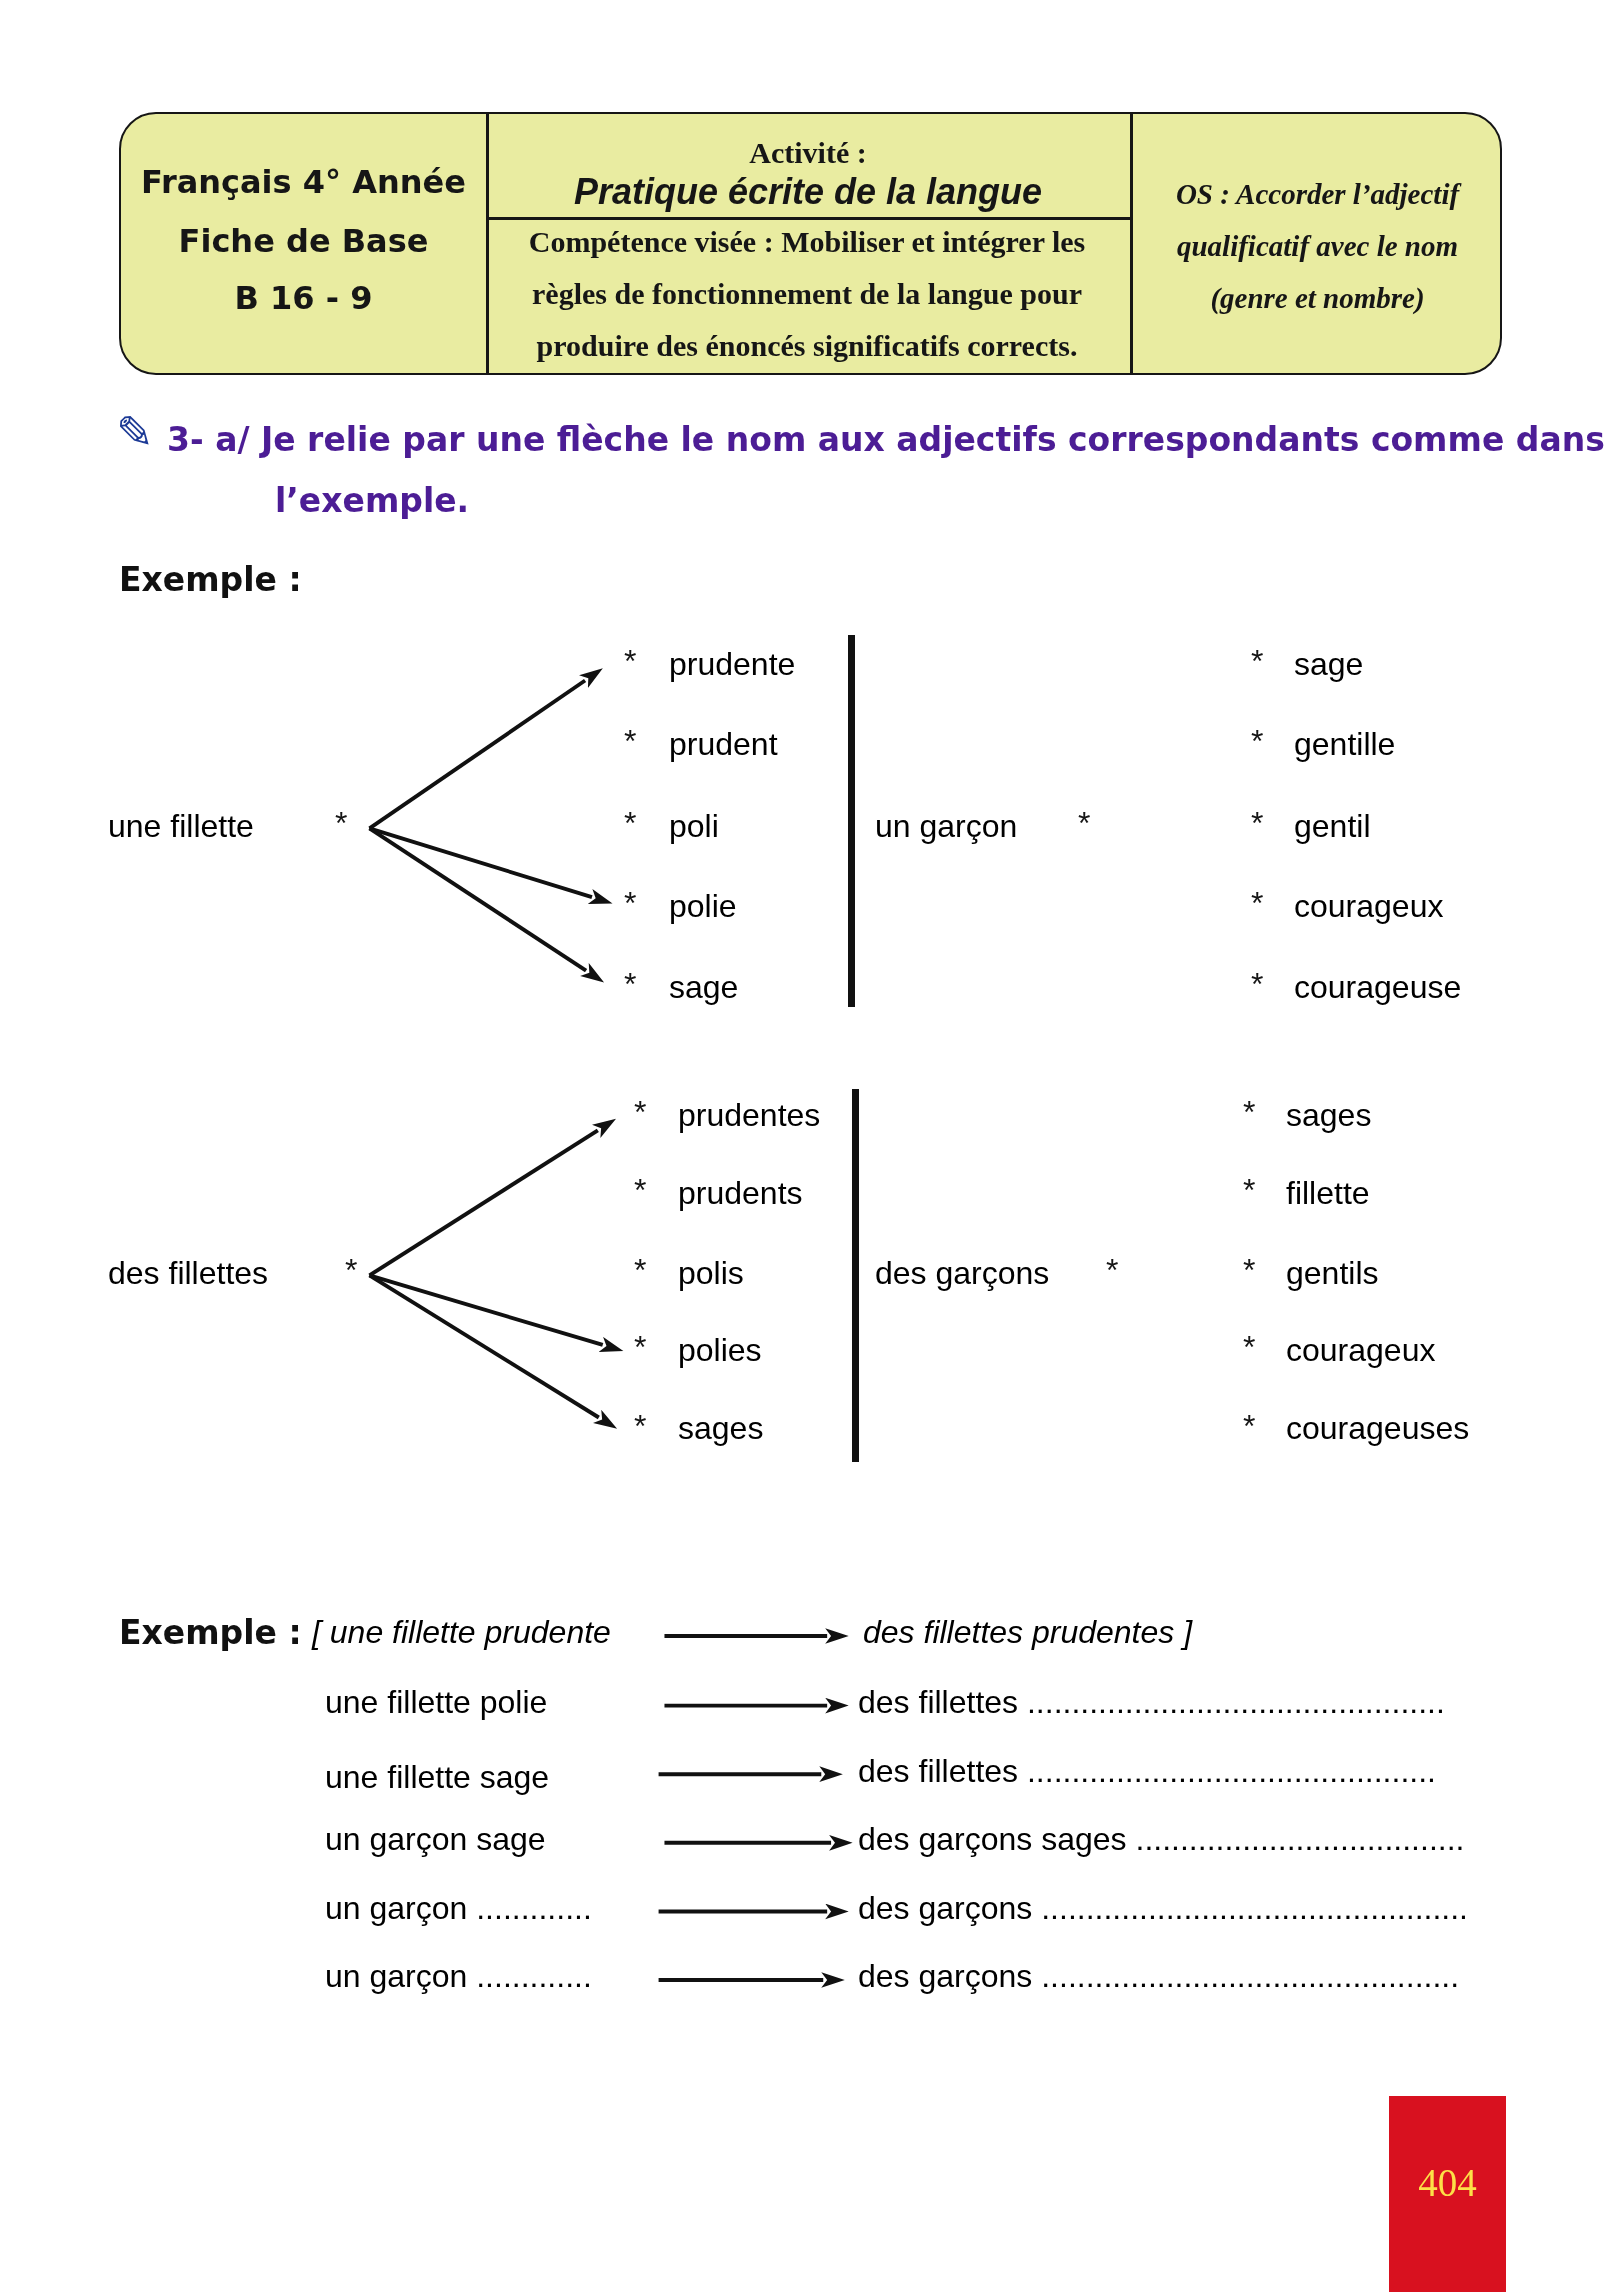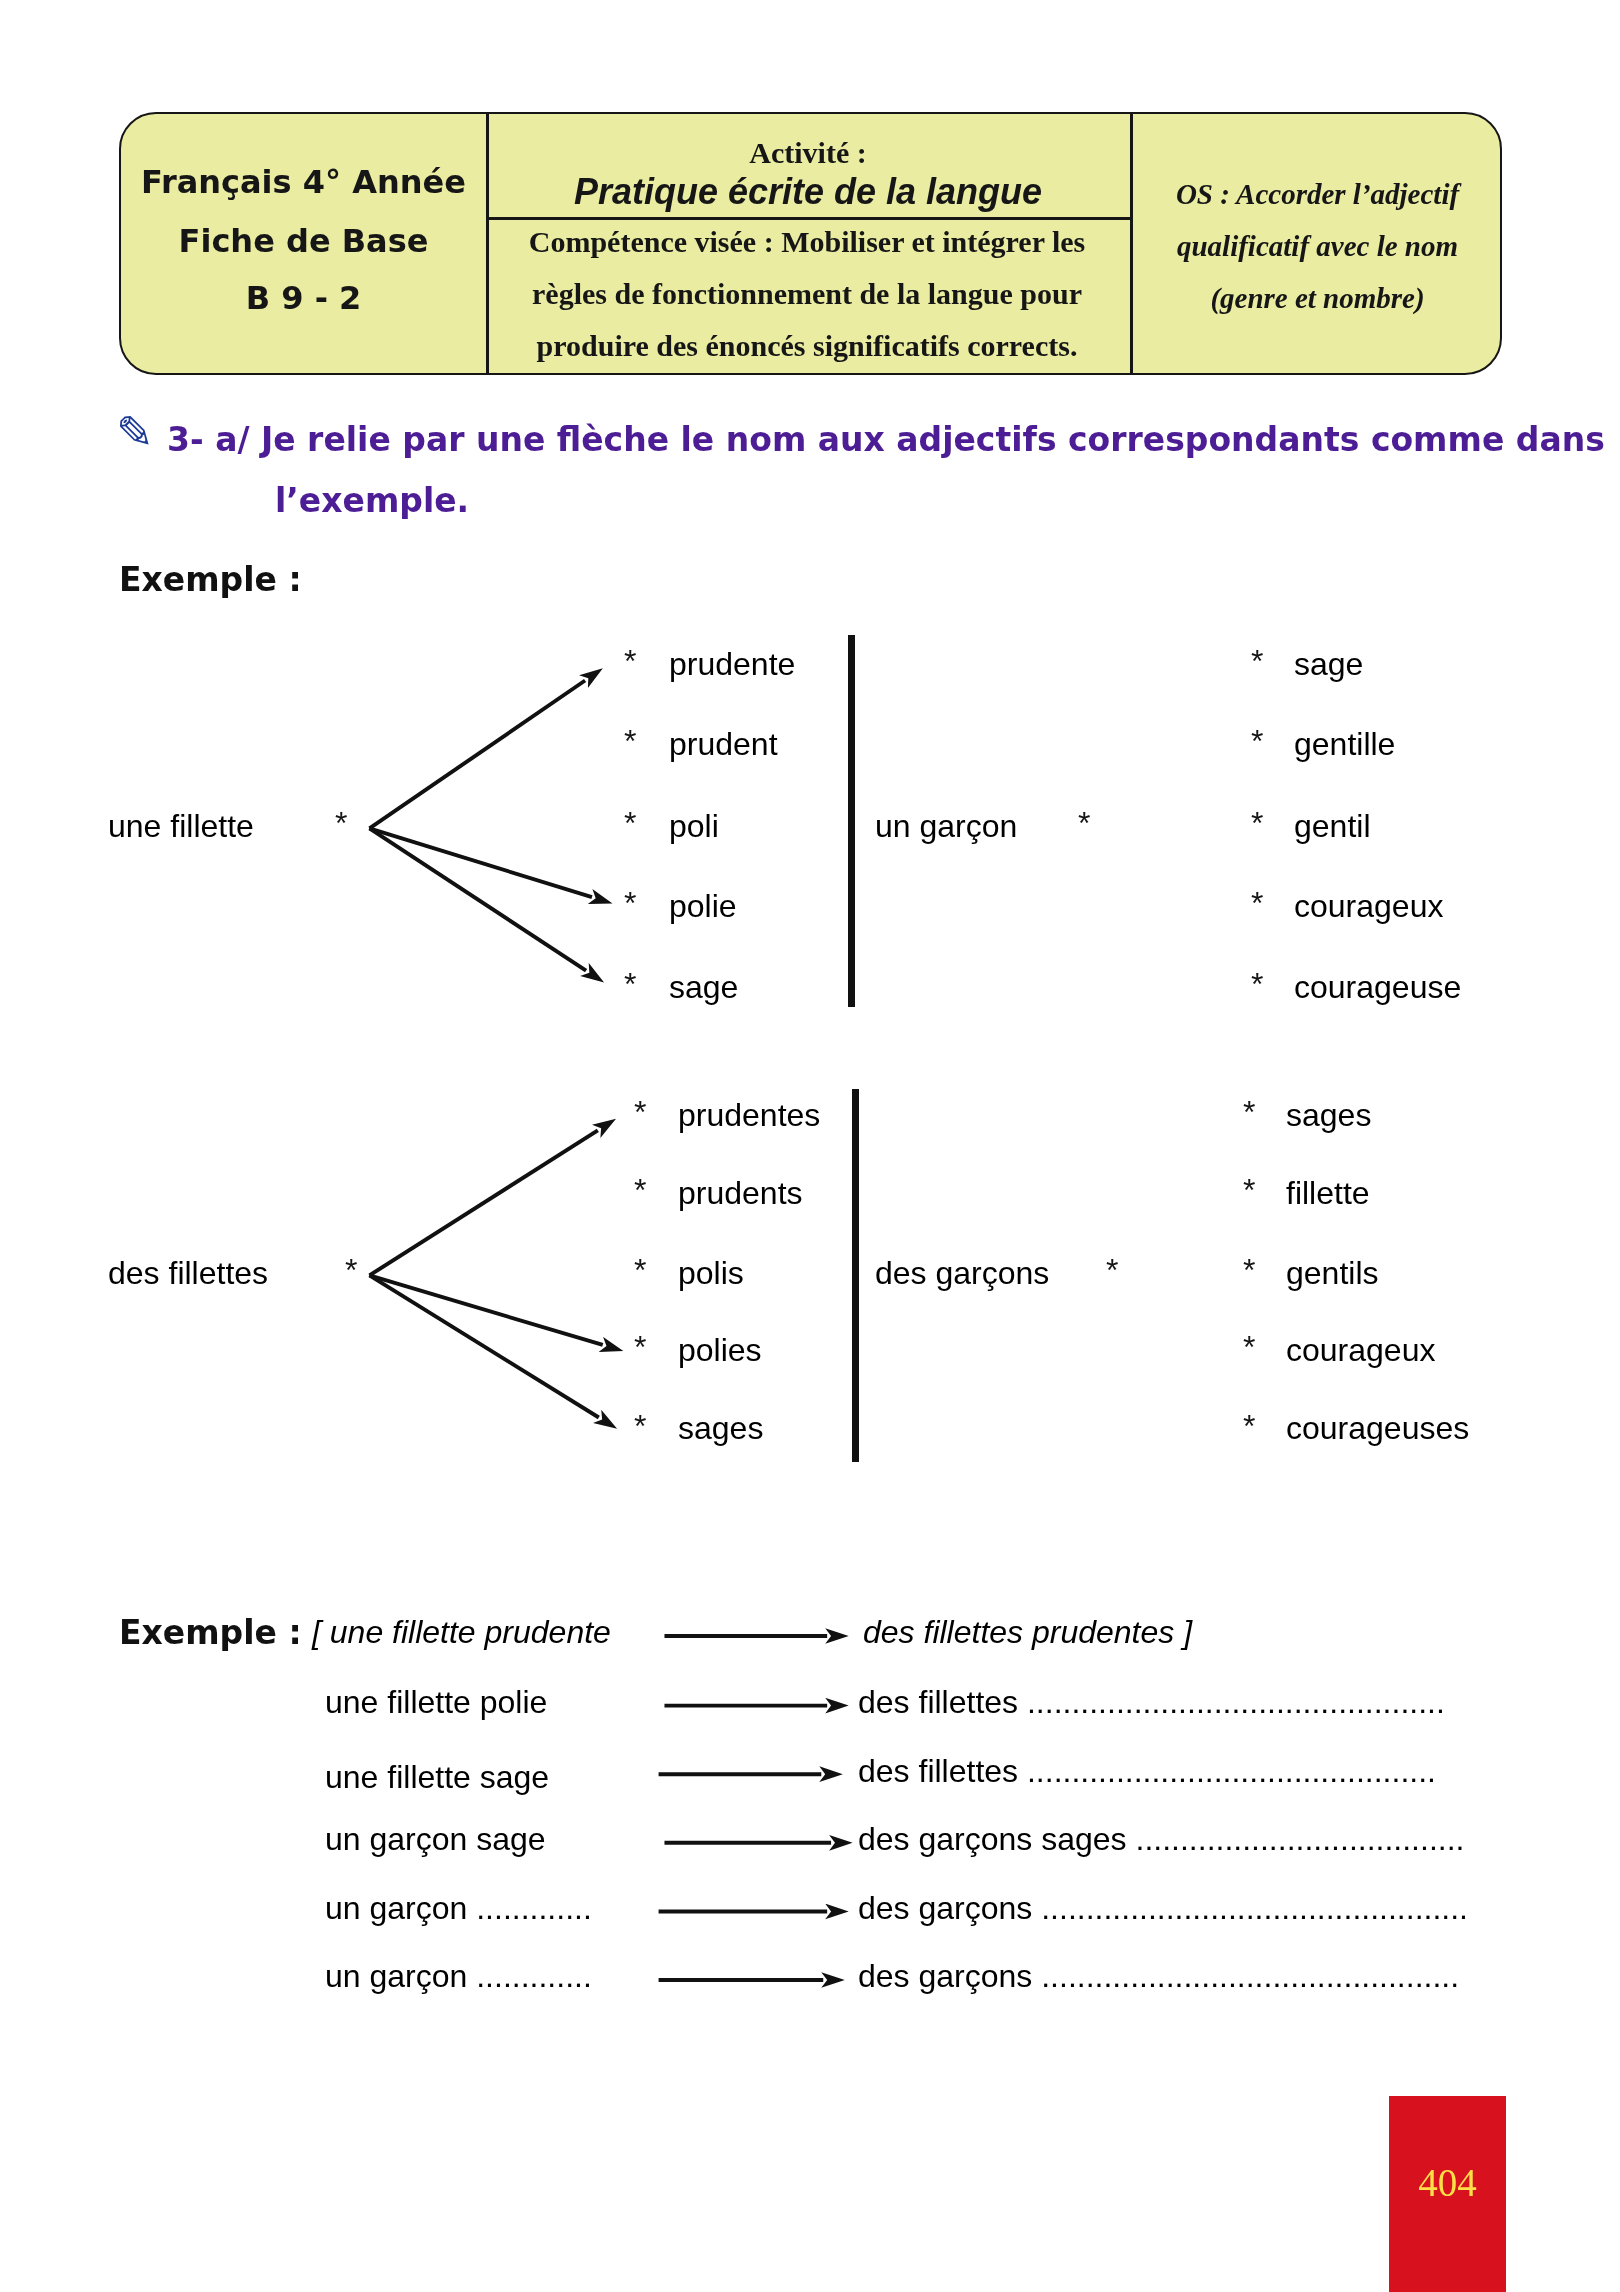--- a/index.html
+++ b/index.html
@@ -47,21 +47,21 @@
 
 <div class="page">
 
   <div class="abs hdr-box">
     <div class="hdr-vdiv" style="left:365px;"></div>
     <div class="hdr-vdiv" style="left:1009px;"></div>
     <div class="hdr-hdiv" style="left:368px;top:103px;width:641px;"></div>
 
     <div class="hdr-col1-line" style="top:47px;">Français 4° Année</div>
     <div class="hdr-col1-line" style="top:106px;">Fiche de Base</div>
-    <div class="hdr-col1-line" style="top:163px;">B 9 - 2</div>
+    <div class="hdr-col1-line" style="top:163px;">B 16 - 9</div>
 
     <div class="hdr-act" style="top:17.6px;">Activité  :</div>
     <div class="hdr-title" style="top:55px;">Pratique écrite de la langue</div>
     <div class="hdr-comp" style="top:154px;">règles de fonctionnement de la langue pour</div>
     <div class="hdr-comp" style="top:102px;">Compétence visée : Mobiliser et intégrer les</div>
     <div class="hdr-comp" style="top:206px;">produire des énoncés significatifs corrects.</div>
 
     <div class="hdr-os" style="top:54px;">OS : Accorder l’adjectif</div>
     <div class="hdr-os" style="top:106px;">qualificatif avec le nom</div>
     <div class="hdr-os" style="top:158px;">(genre et nombre)</div>

